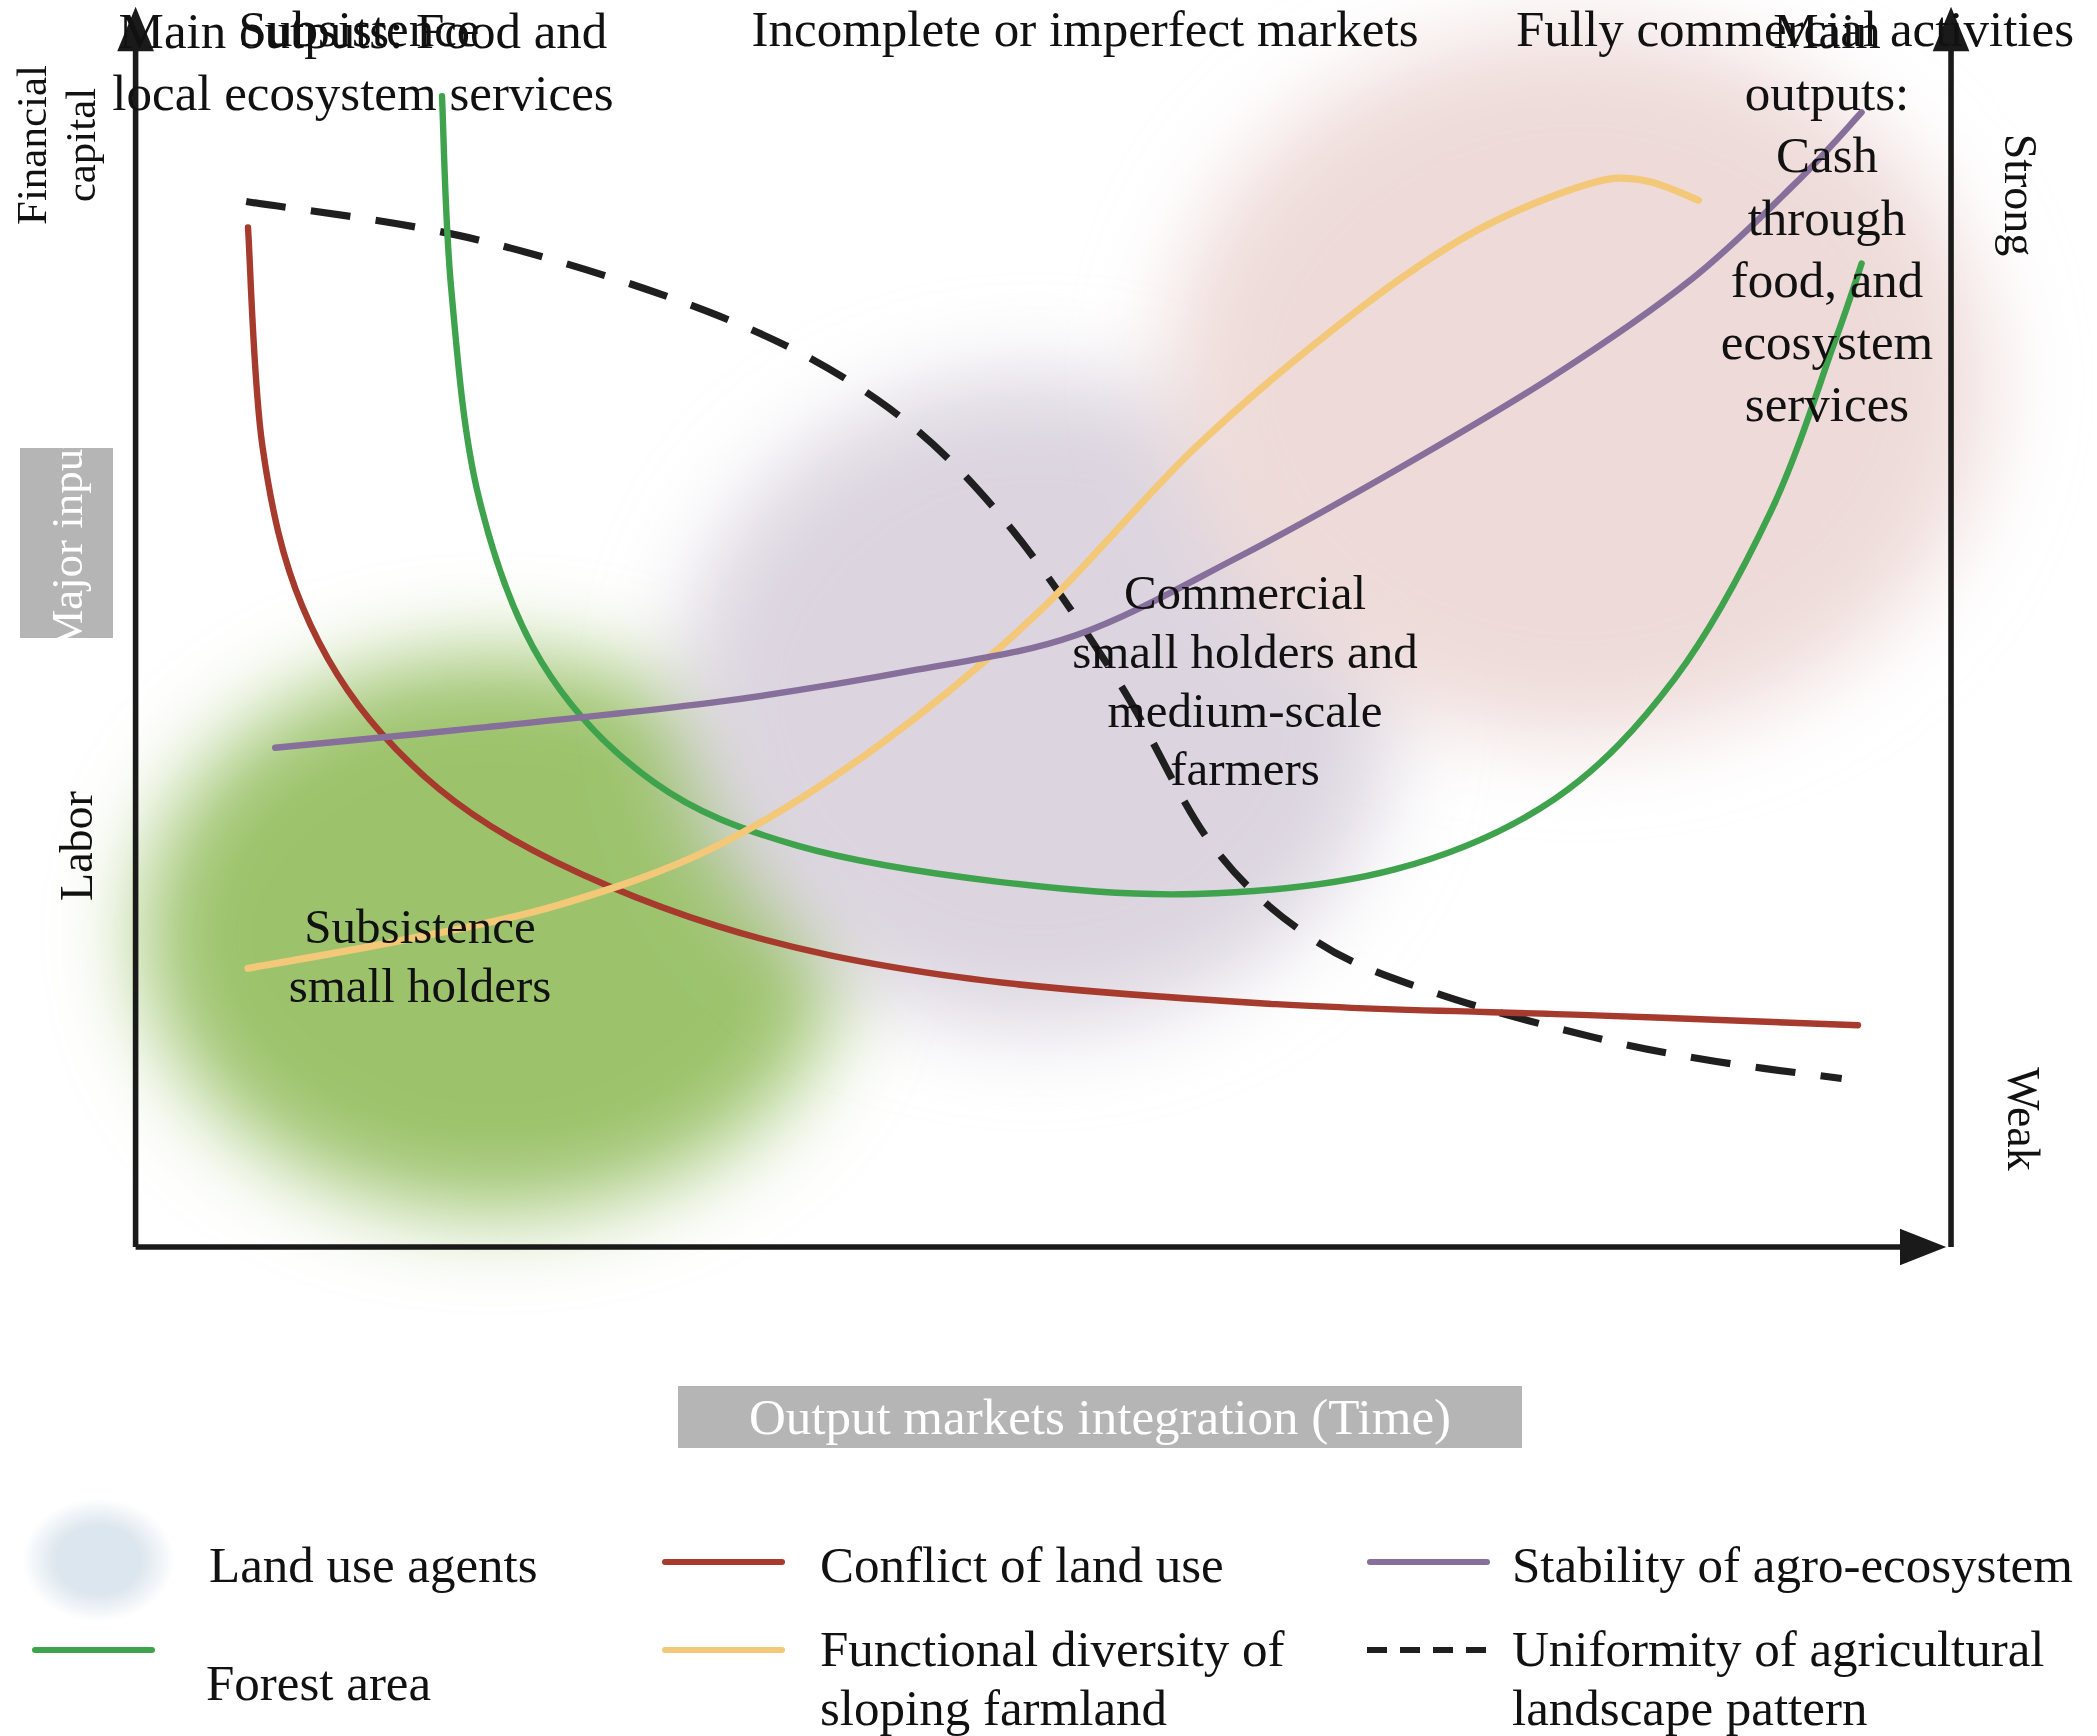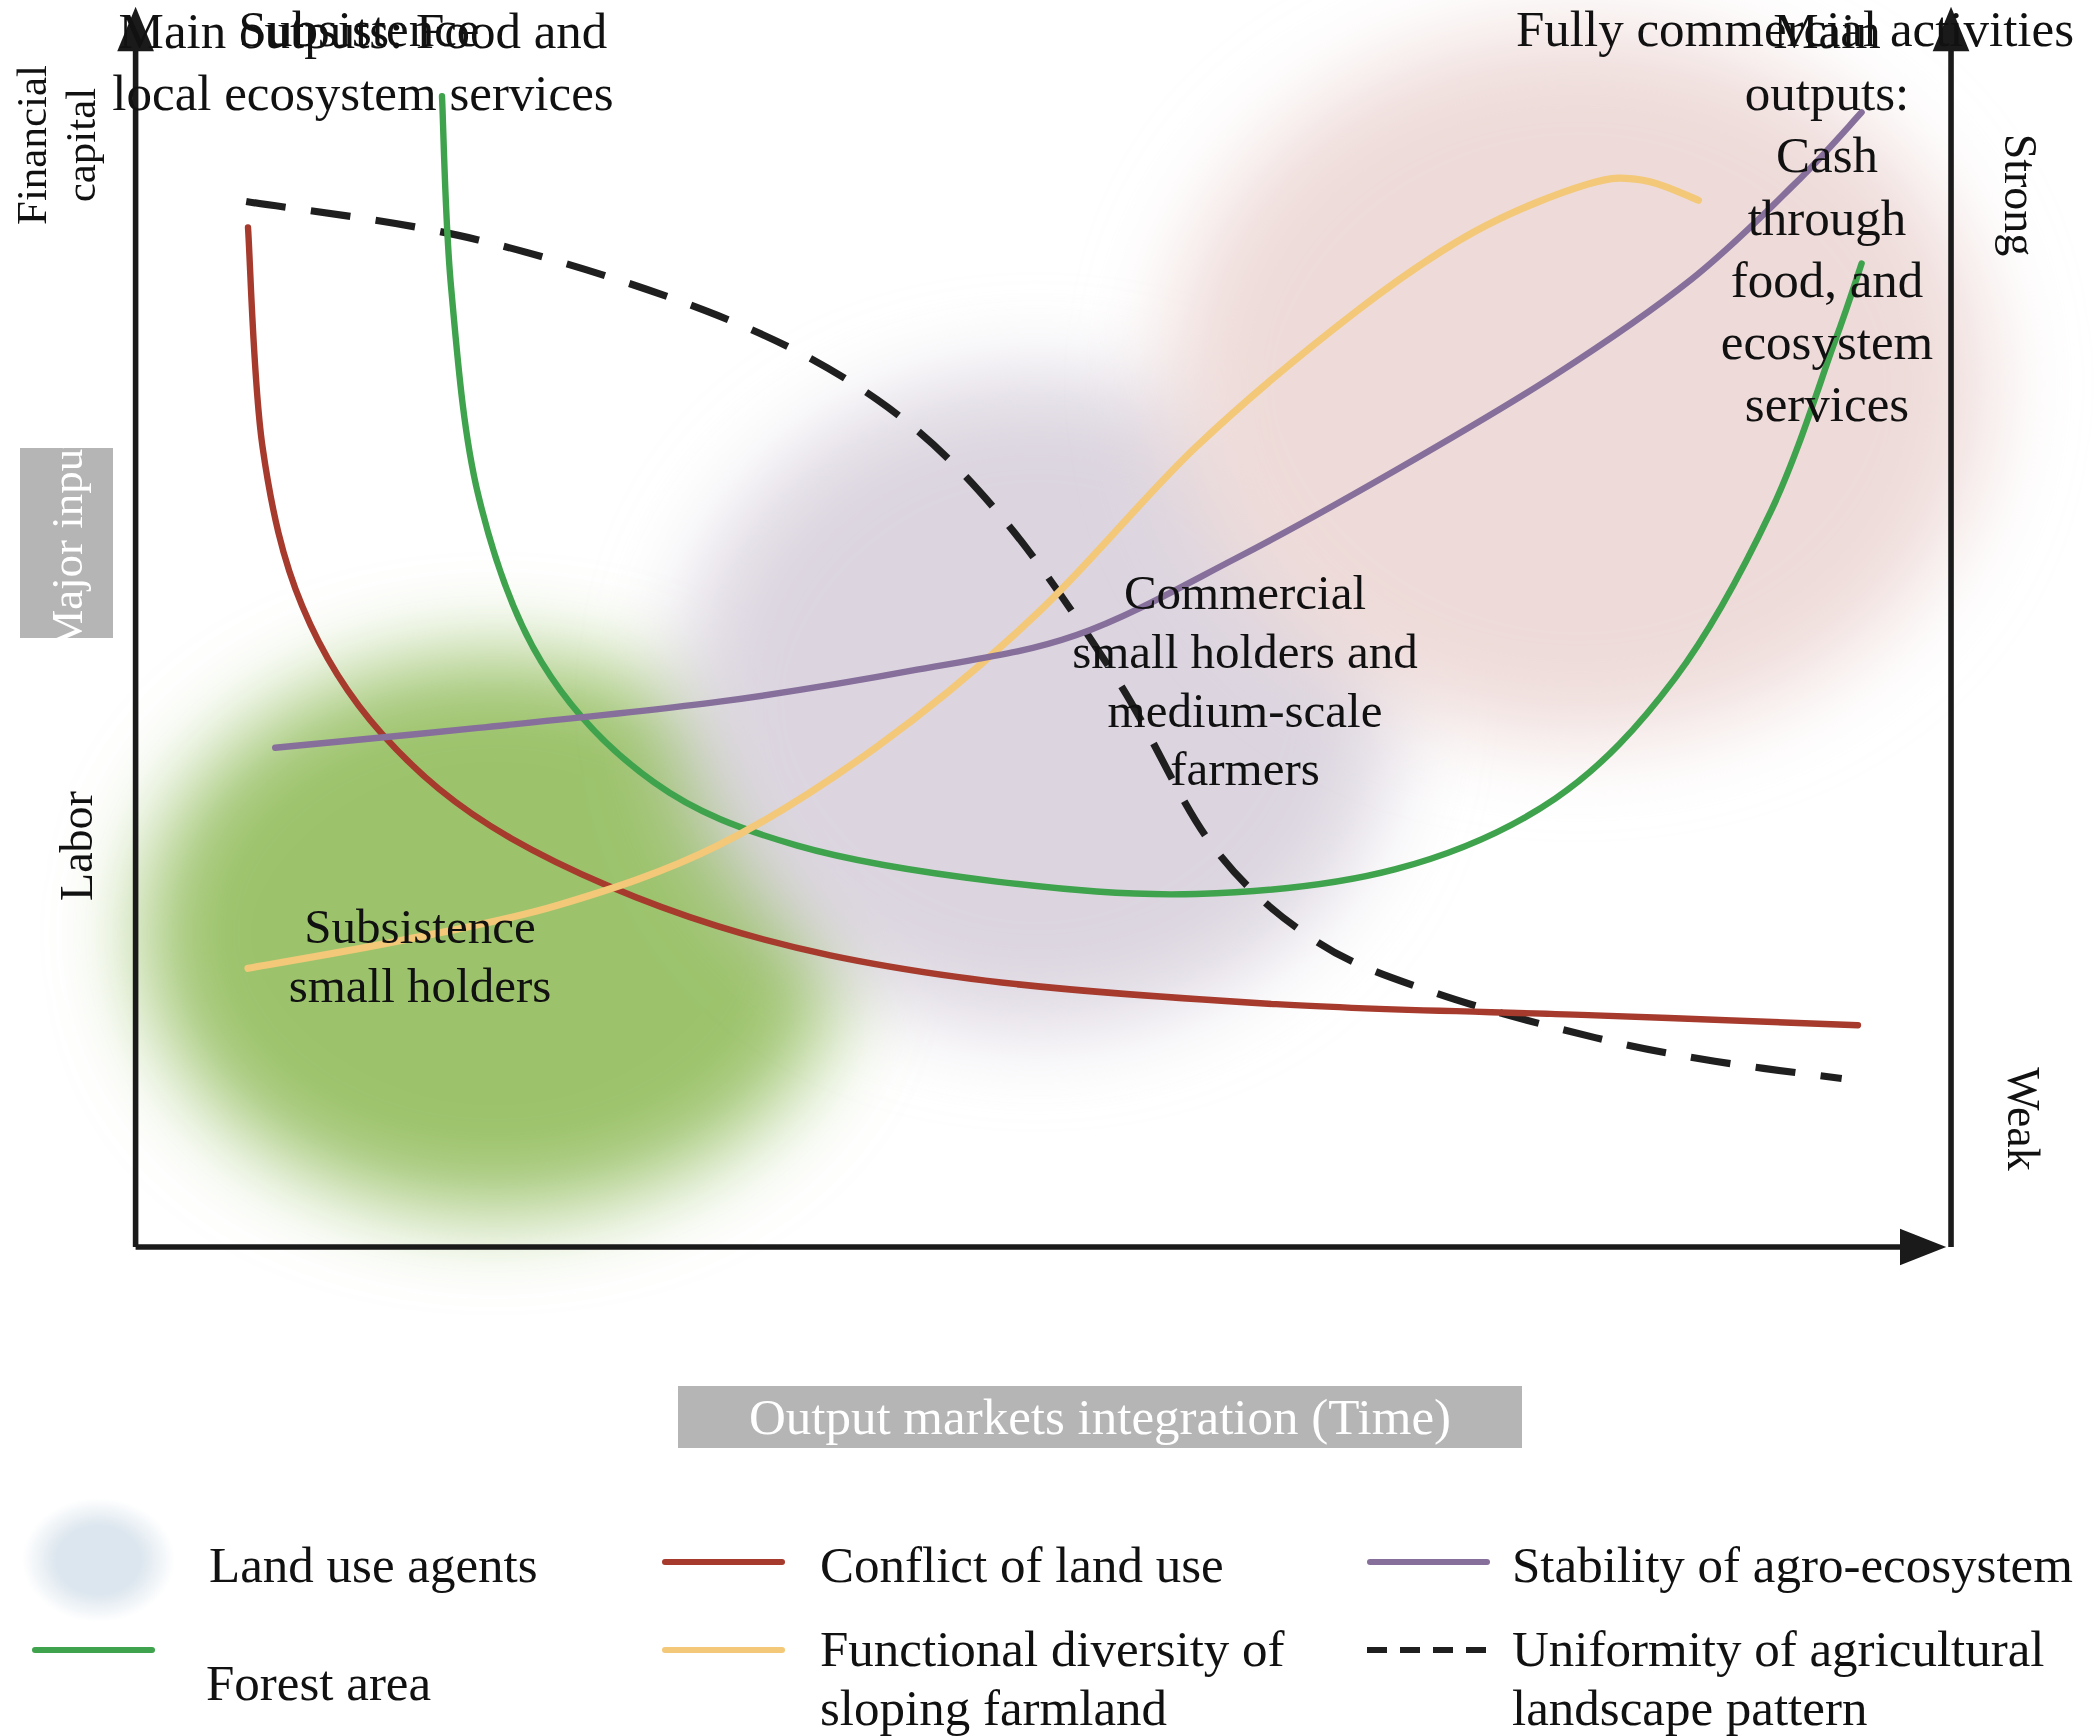--- a/index.html
+++ b/index.html
@@ -99,20 +99,21 @@
 capital</div>
   <div class="graybox major-input-box" style="left:20px;top:448px;width:93px;height:190px;">
     <span class="boxtext">Major input</span>
   </div>
   <div class="vlabel" style="left:77px;top:846px;font-size:46px;">Labor</div>
 
   <div class="vlabel cw" style="left:2020px;top:195px;">Strong</div>
   <div class="vlabel cw" style="left:2023px;top:1119px;">Weak</div>
 
   <div class="tick" style="left:359px;">Subsistence</div>
+  <div class="tick" style="left:1085px;">Incomplete or imperfect markets</div>
   <div class="tick" style="left:1795px;">Fully commercial activities</div>
 
   <div class="note" style="left:363px;">Main outputs: Food and
 local ecosystem services</div>
   <div class="graybox xbox" style="left:678px;top:1386px;width:844px;height:62px;">
     <span class="boxtext">Output markets integration (Time)</span>
   </div>
   <div class="note" style="left:1827px;text-align:center;">Main outputs: Cash through
 food, and ecosystem services</div>
 

